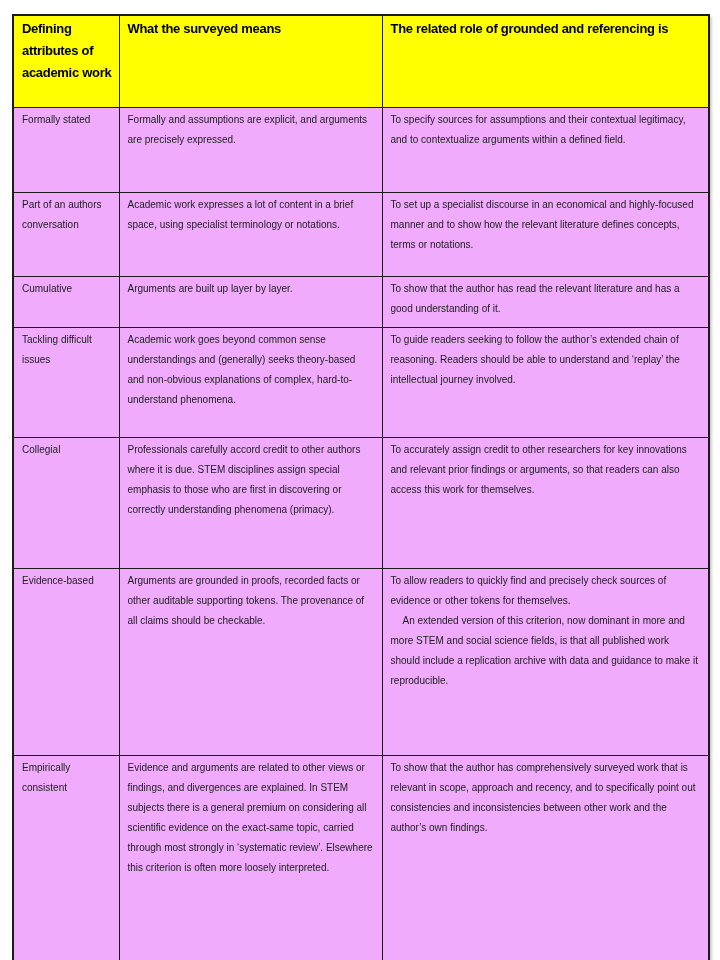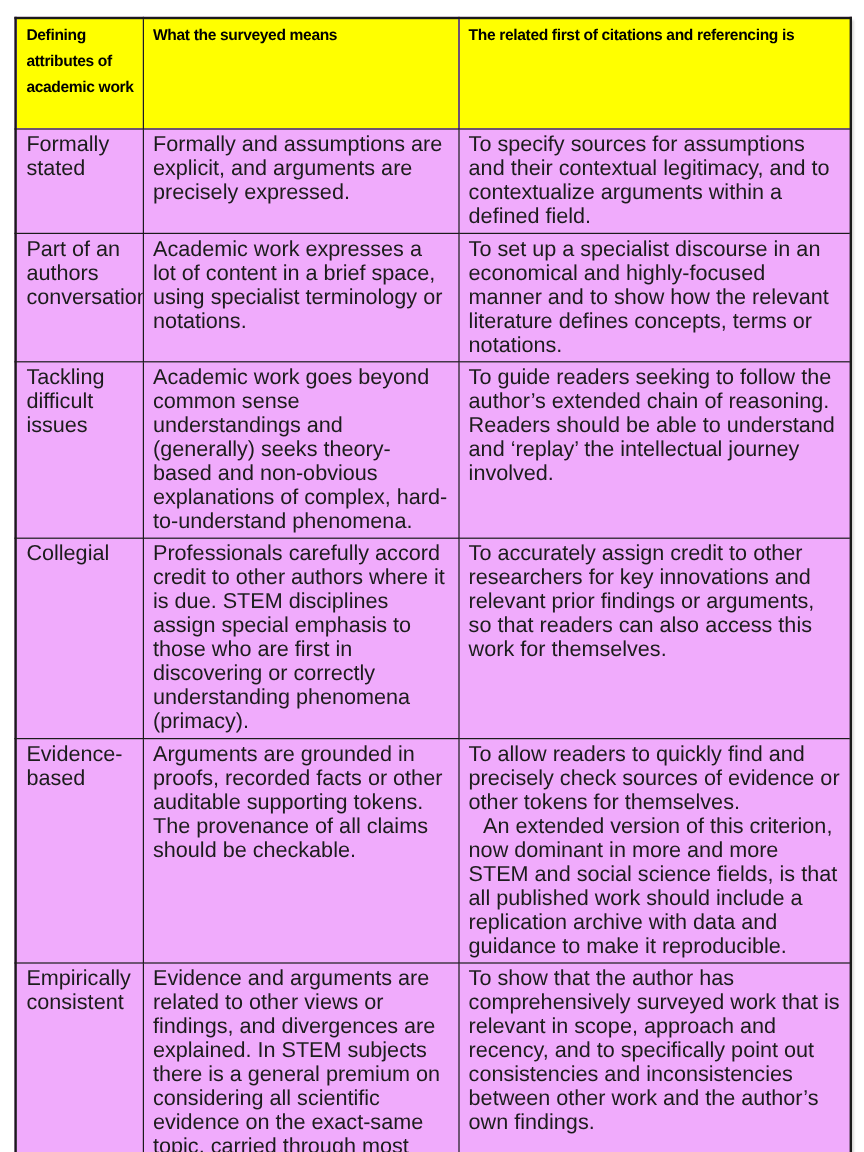--- a/index.html
+++ b/index.html
@@ -43,21 +43,21 @@
   thead th {
     background: #ffff00;
     font-weight: bold;
     font-size: 13px;
     line-height: 22px;
     letter-spacing: -0.3px;
     color: #000000;
   }
   thead th.h1 { padding-right: 4px; }
   tbody td {
-    font-size: 18px;
+    font-size: 10px;
     line-height: 20px;
   }
   td p { margin: 0; }
   td p.indent { text-indent: 12px; }
   
   tr.hdr  { height: 92px; }
   tr.r0 { height: 85px; }
   tr.r1 { height: 84px; }
   tr.r2 { height: 51px; }
   tr.r3 { height: 110px; }
@@ -73,21 +73,21 @@
     <table class="attributes">
       <colgroup>
         <col class="c1">
           <col class="c2">
           <col class="c3">
       </colgroup>
       <thead>
         <tr class="hdr">
           <th class="h1">Defining attributes of academic work</th>
           <th>What the surveyed means</th>
-          <th>The related first of citations and referencing is</th>
+          <th>The related role of grounded and referencing is</th>
         </tr>
       </thead>
       <tbody>
         <tr class="r0">
           <td>
               <p>Formally stated</p>
             </td>
           <td>
               <p>Formally and assumptions are explicit, and arguments are precisely expressed.</p>
             </td>
@@ -97,20 +97,31 @@
         </tr>
         <tr class="r1">
           <td>
               <p>Part of an authors conversation</p>
             </td>
           <td>
               <p>Academic work expresses a lot of content in a brief space, using specialist terminology or notations.</p>
             </td>
           <td>
               <p>To set up a specialist discourse in an economical and highly-focused manner and to show how the relevant literature defines concepts, terms or notations.</p>
+            </td>
+        </tr>
+        <tr class="r2">
+          <td>
+              <p>Cumulative</p>
+            </td>
+          <td>
+              <p>Arguments are built up layer by layer.</p>
+            </td>
+          <td>
+              <p>To show that the author has read the relevant literature and has a good understanding of it.</p>
             </td>
         </tr>
         <tr class="r3">
           <td>
               <p>Tackling difficult issues</p>
             </td>
           <td>
               <p>Academic work goes beyond common sense understandings and (generally) seeks theory-based and non-obvious explanations of complex, hard-to-understand phenomena.</p>
             </td>
           <td>

